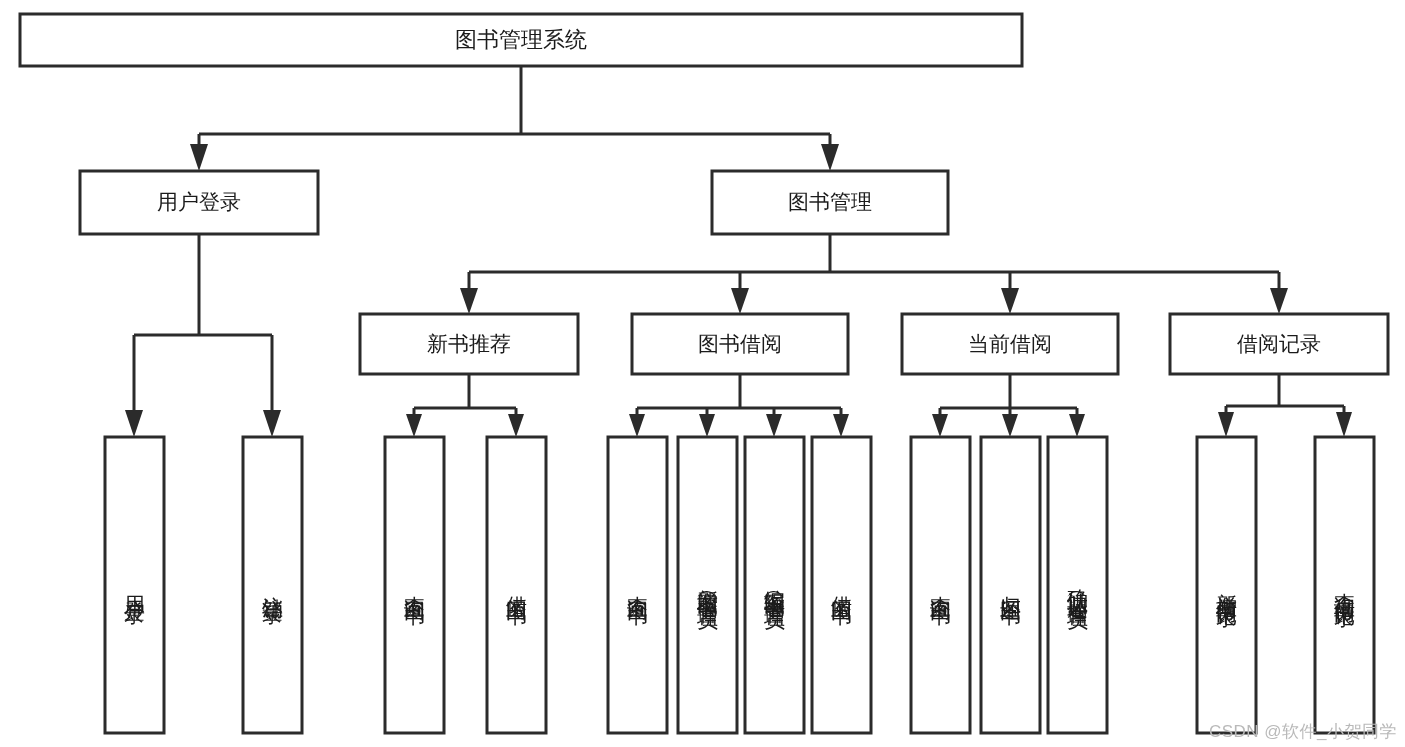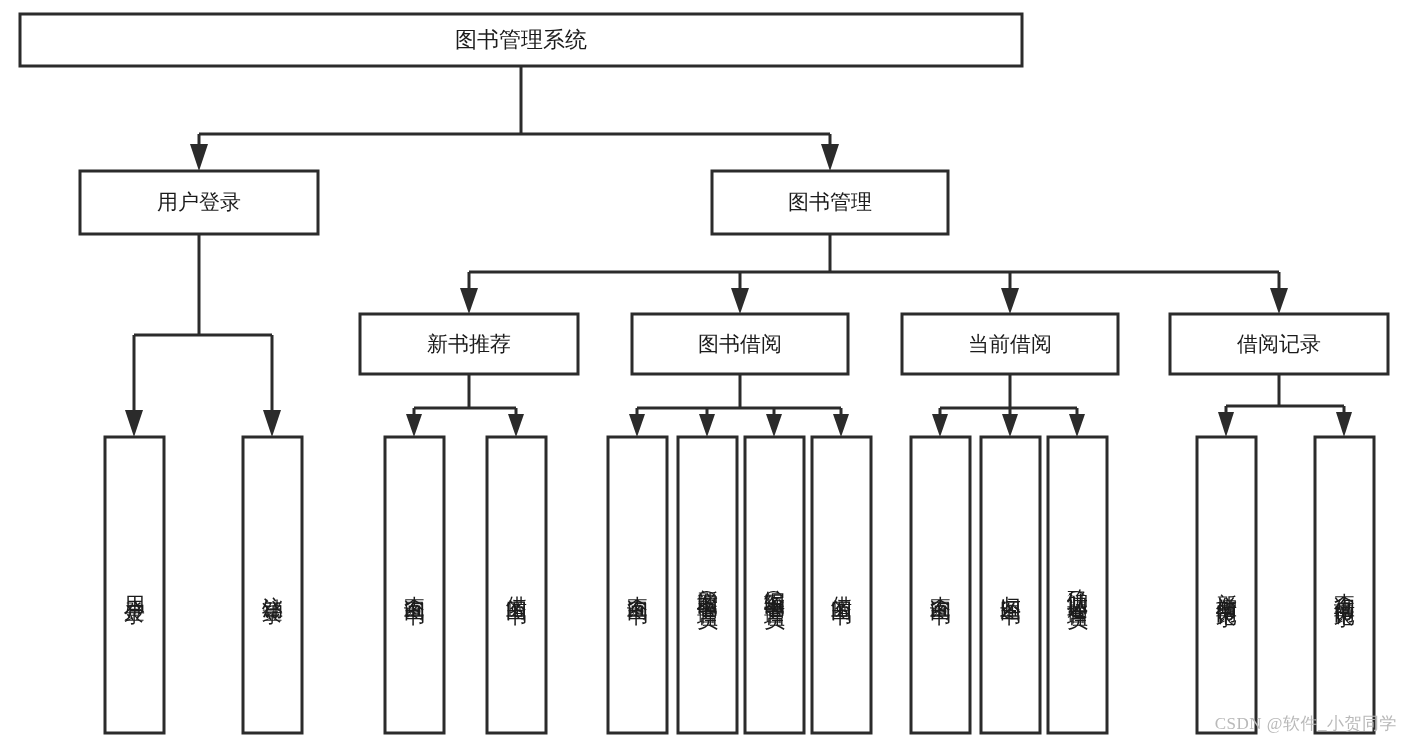--- a/index.html
+++ b/index.html
@@ -62,22 +62,22 @@
     font-size: 21px;
     line-height: 1.05;
     color: #1b1b1b;
     letter-spacing: 3px;
     white-space: nowrap;
     pointer-events: none;
   }
   .watermark {
     position: absolute;
     right: 8px;
-    bottom: 12px;
-    font-family: Liberation Serif, serif;
+    bottom: 4px;
+    font-family: Liberation Sans, sans-serif;
     font-size: 17px;
     color: #b9b9b9;
     letter-spacing: 0.5px;
     white-space: nowrap;
   }
 </style>
 </head>
 <body>
 
 <div id="diagram-root">

